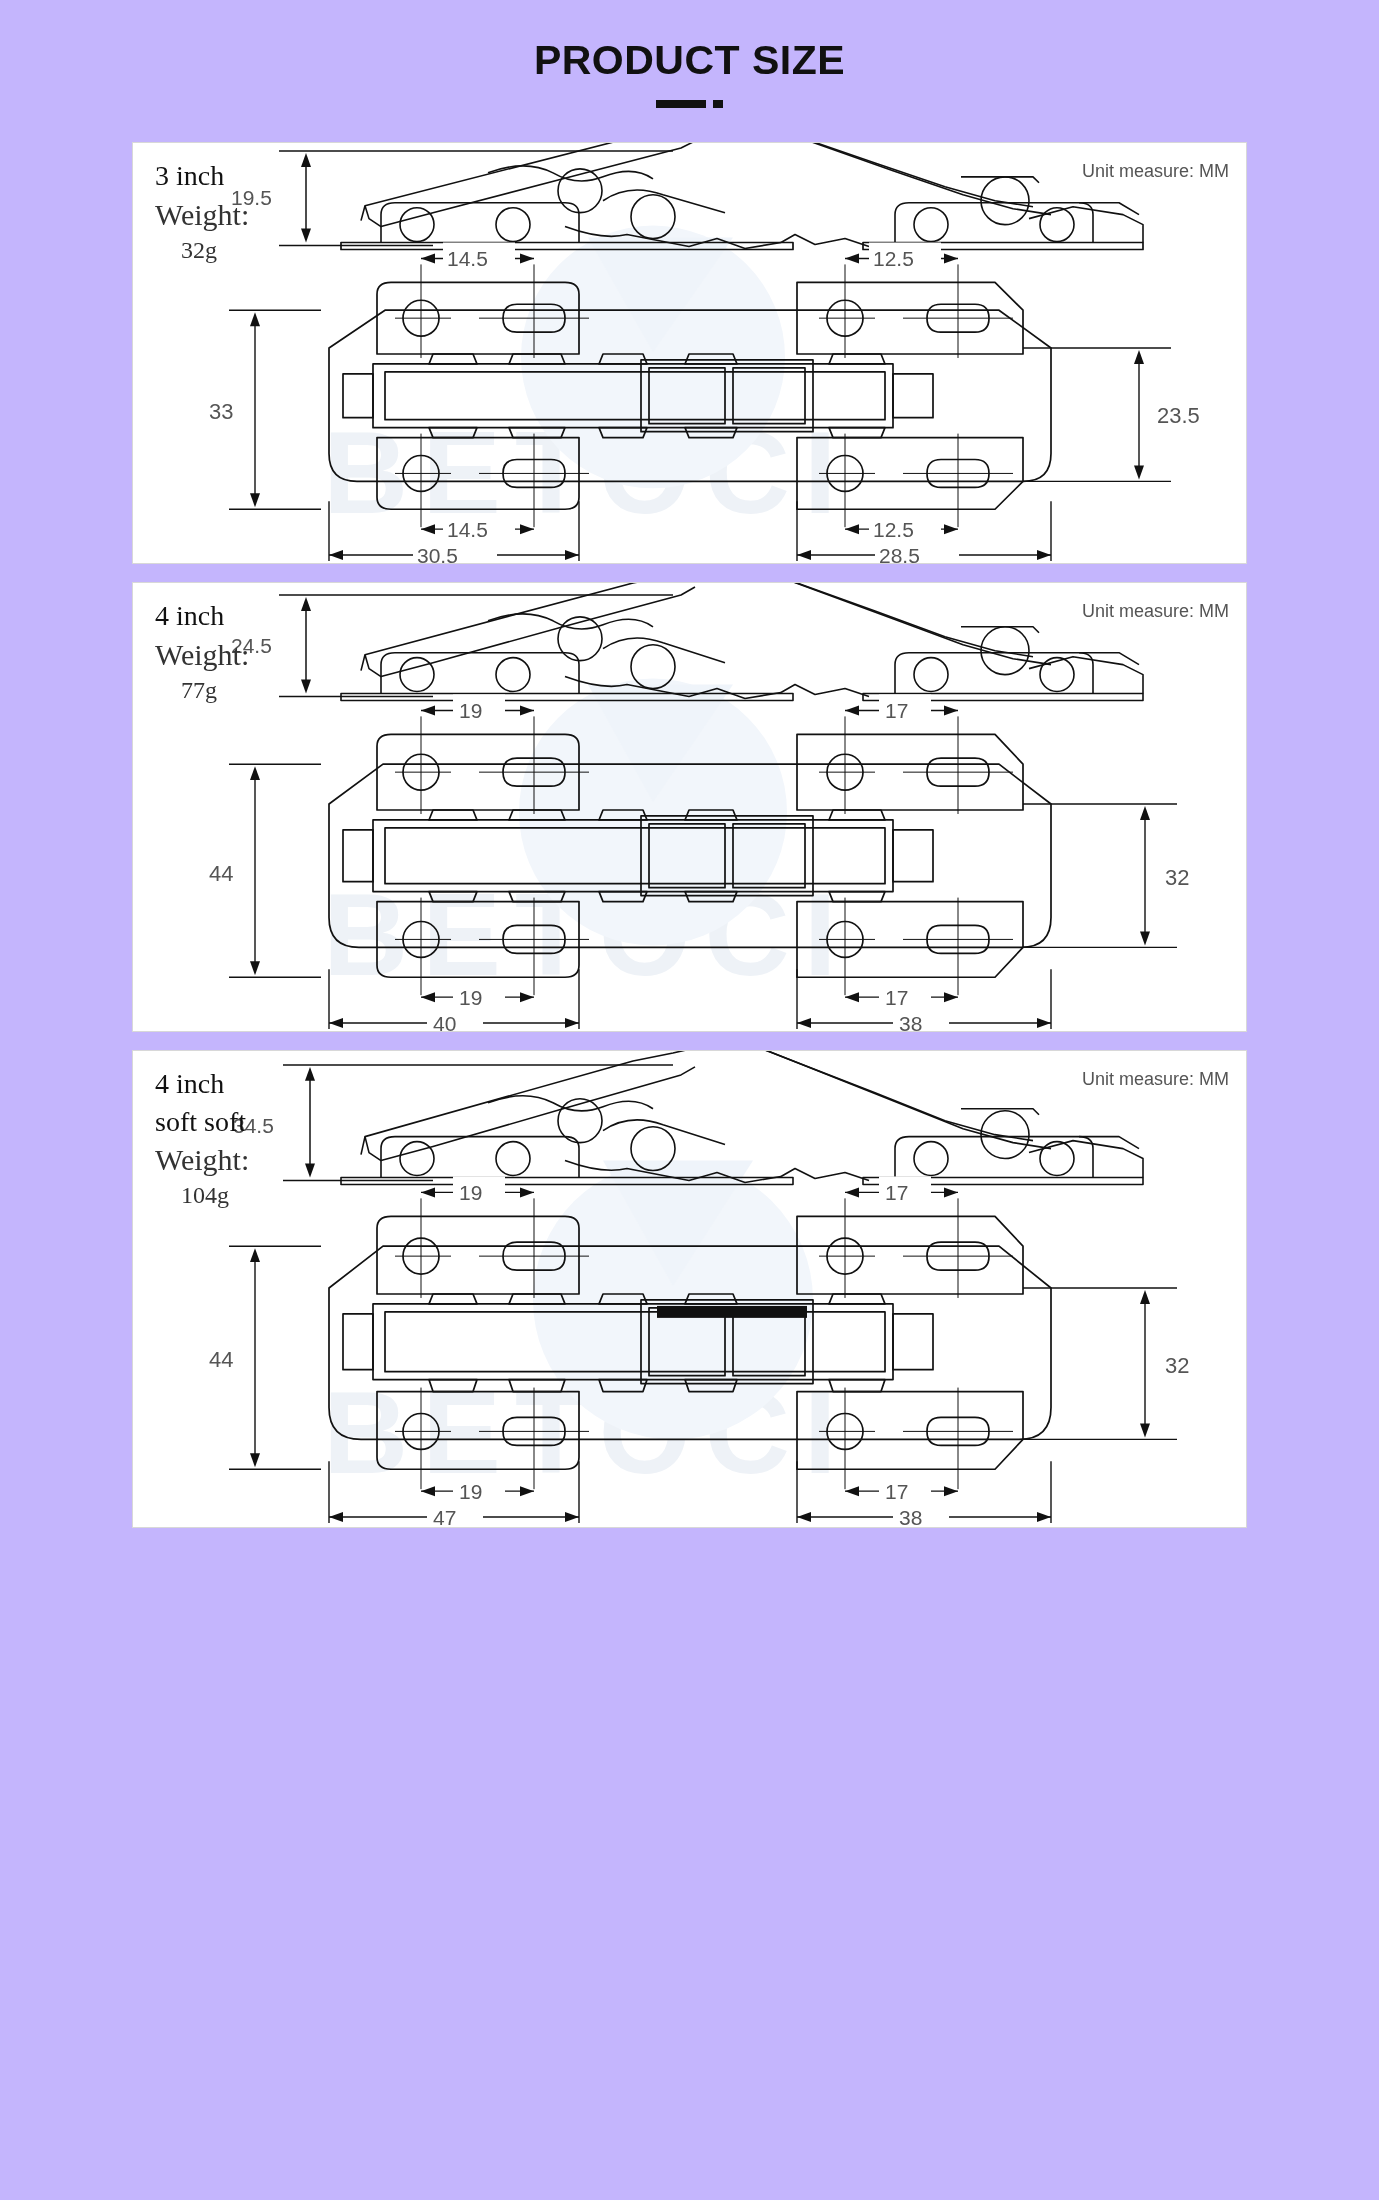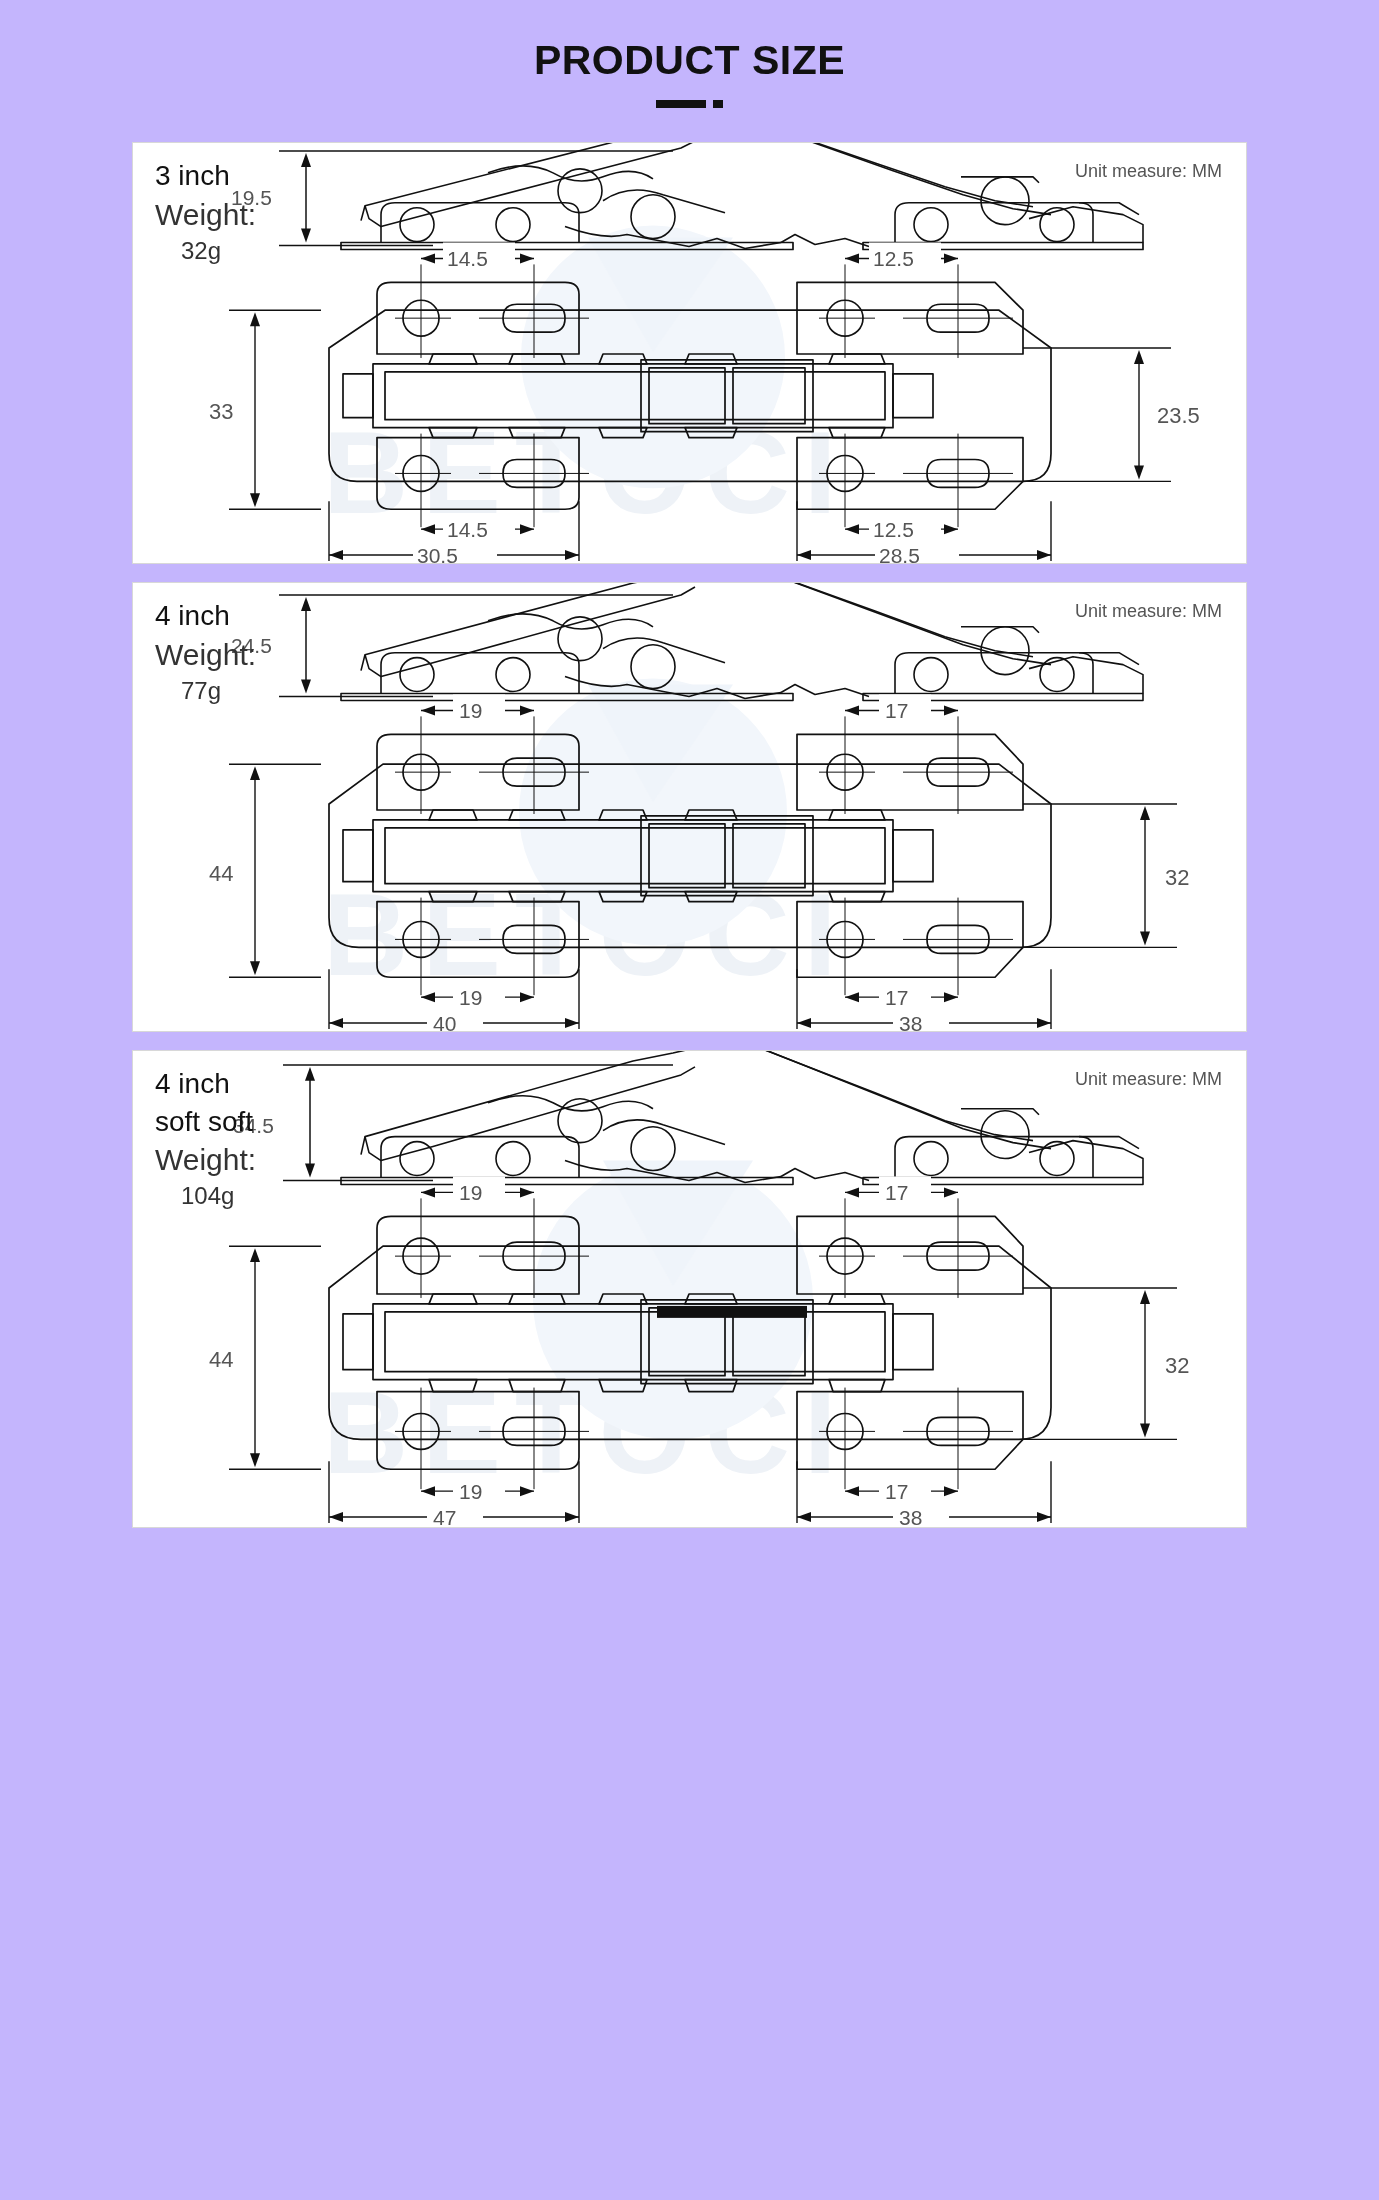--- a/index.html
+++ b/index.html
@@ -47,28 +47,29 @@
 
   .plabel {
     position: absolute;
     left: 22px;
     top: 14px;
     font-size: 27px;
     line-height: 1.33;
     color: #222;
     z-index: 6;
     white-space: nowrap;
+    font-family: Liberation Serif, serif;
   }
   .plabel .head { font-size: 28px; color:#111; }
   .plabel .wt { font-size: 30px; color:#333; }
   .plabel .val { font-size: 24px; color:#333; display:block; padding-left: 26px; }
 
   .unit {
     position: absolute;
-    right: 24px;
+    right: 17px;
     top: 18px;
     font-size: 18px;
     color: #555;
     z-index: 6;
     white-space: nowrap;
   }
 
   .svg-wrap { position:absolute; inset:0; }
   svg { display:block; width:100%; height:100%; }
 

